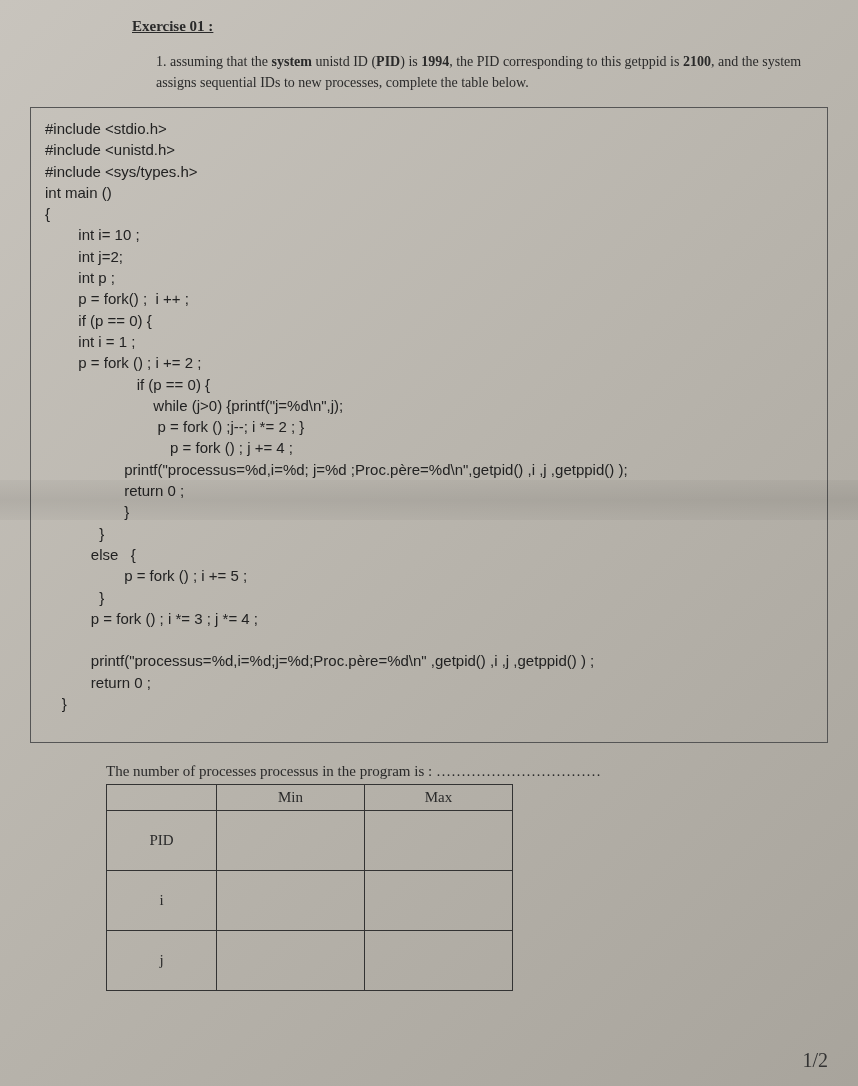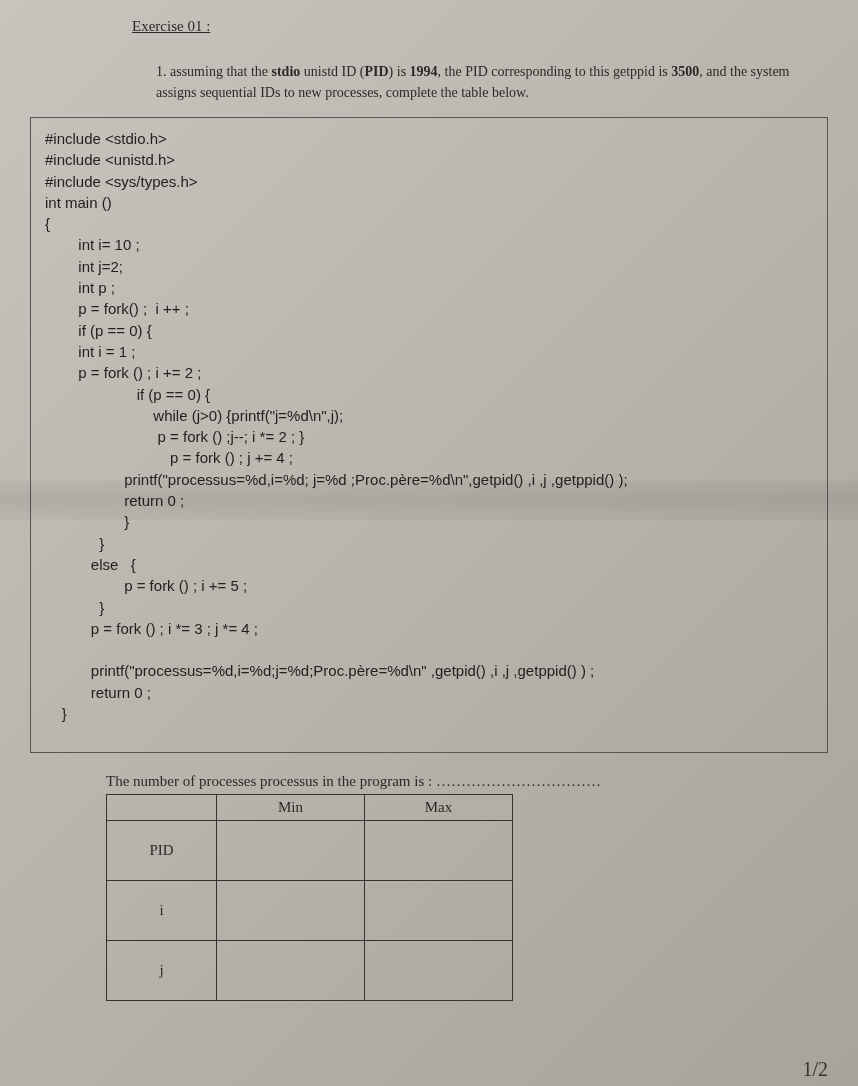--- a/index.html
+++ b/index.html
@@ -11,25 +11,25 @@
     background: linear-gradient(135deg, #c8c4bd 0%, #b8b4ac 50%, #a8a49c 100%);
     font-family: Georgia, 'Times New Roman', serif;
     color: #2a2a2a;
     position: relative;
     overflow: hidden;
   }
   .page {
     padding: 18px 28px 18px 28px;
   }
   .title {
-    font-weight: normal;
+    font-weight: bold;
     text-decoration: underline;
     font-size: 15px;
     margin-left: 104px;
-    margin-bottom: 26px;
+    margin-bottom: 16px;
   }
   .instruction {
     font-size: 14px;
     margin-left: 128px;
     margin-right: 8px;
     line-height: 1.5;
     text-align-last: left;
   }
   .instruction .num {
     display: inline;
@@ -72,21 +72,21 @@
     background: transparent;
   }
   table.fill th {
     font-weight: normal;
     height: 26px;
   }
   table.fill .colhead { width: 148px; }
   table.fill .rowhead { width: 110px; height: 60px; }
   .pagenum {
     position: absolute;
-    bottom: 5px;
+    bottom: 14px;
     right: 30px;
     font-family: 'Times New Roman', serif;
     font-size: 20px;
     color: #333;
   }
   
   .page::before {
     content: "";
     position: absolute;
     left: 0; right: 0;
@@ -98,21 +98,21 @@
 </style>
 </head>
 <body>
 
 <div class="page">
 
   <div class="title">Exercise 01 :</div>
 
   <div class="instruction">
     <span class="num">1.</span>
-    <span>assuming that the </span><b>stdio</b><span> unistd ID (</span><b>PID</b><span>) is </span><b>1994</b><span>, the PID corresponding to this getppid is </span><b>3500</b><span>, and the system assigns sequential IDs to new processes, complete the table below.</span>
+    <span>assuming that the </span><b>system</b><span> unistd ID (</span><b>PID</b><span>) is </span><b>1994</b><span>, the PID corresponding to this getppid is </span><b>2100</b><span>, and the system assigns sequential IDs to new processes, complete the table below.</span>
   </div>
 
   <div class="codebox">
     <div class="code">#include &lt;stdio.h&gt;
 #include &lt;unistd.h&gt;
 #include &lt;sys/types.h&gt;
 int main ()
 {
         int i= 10 ;
         int j=2;

